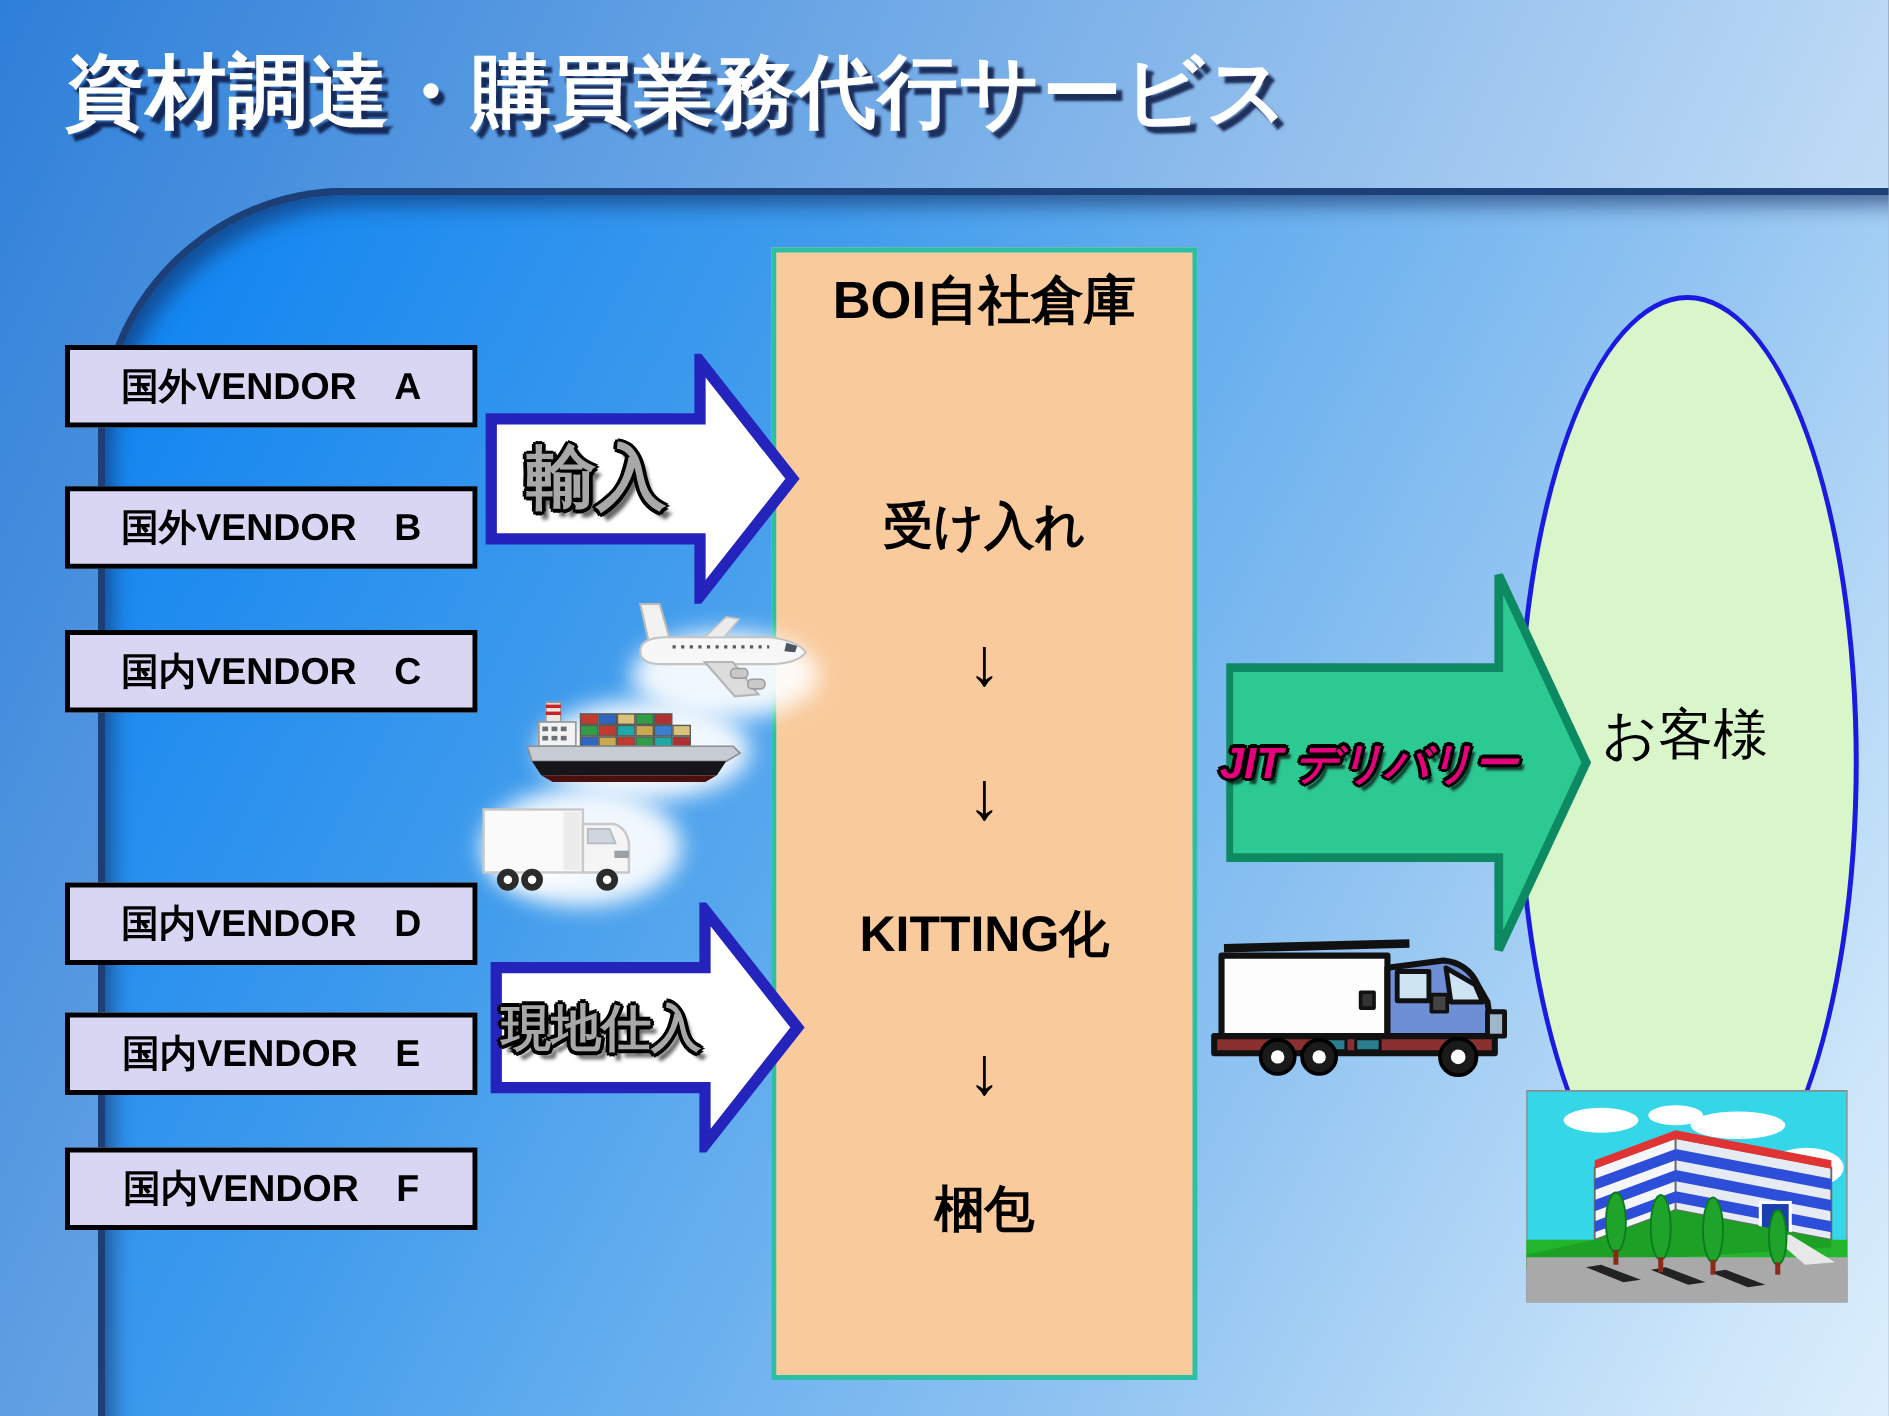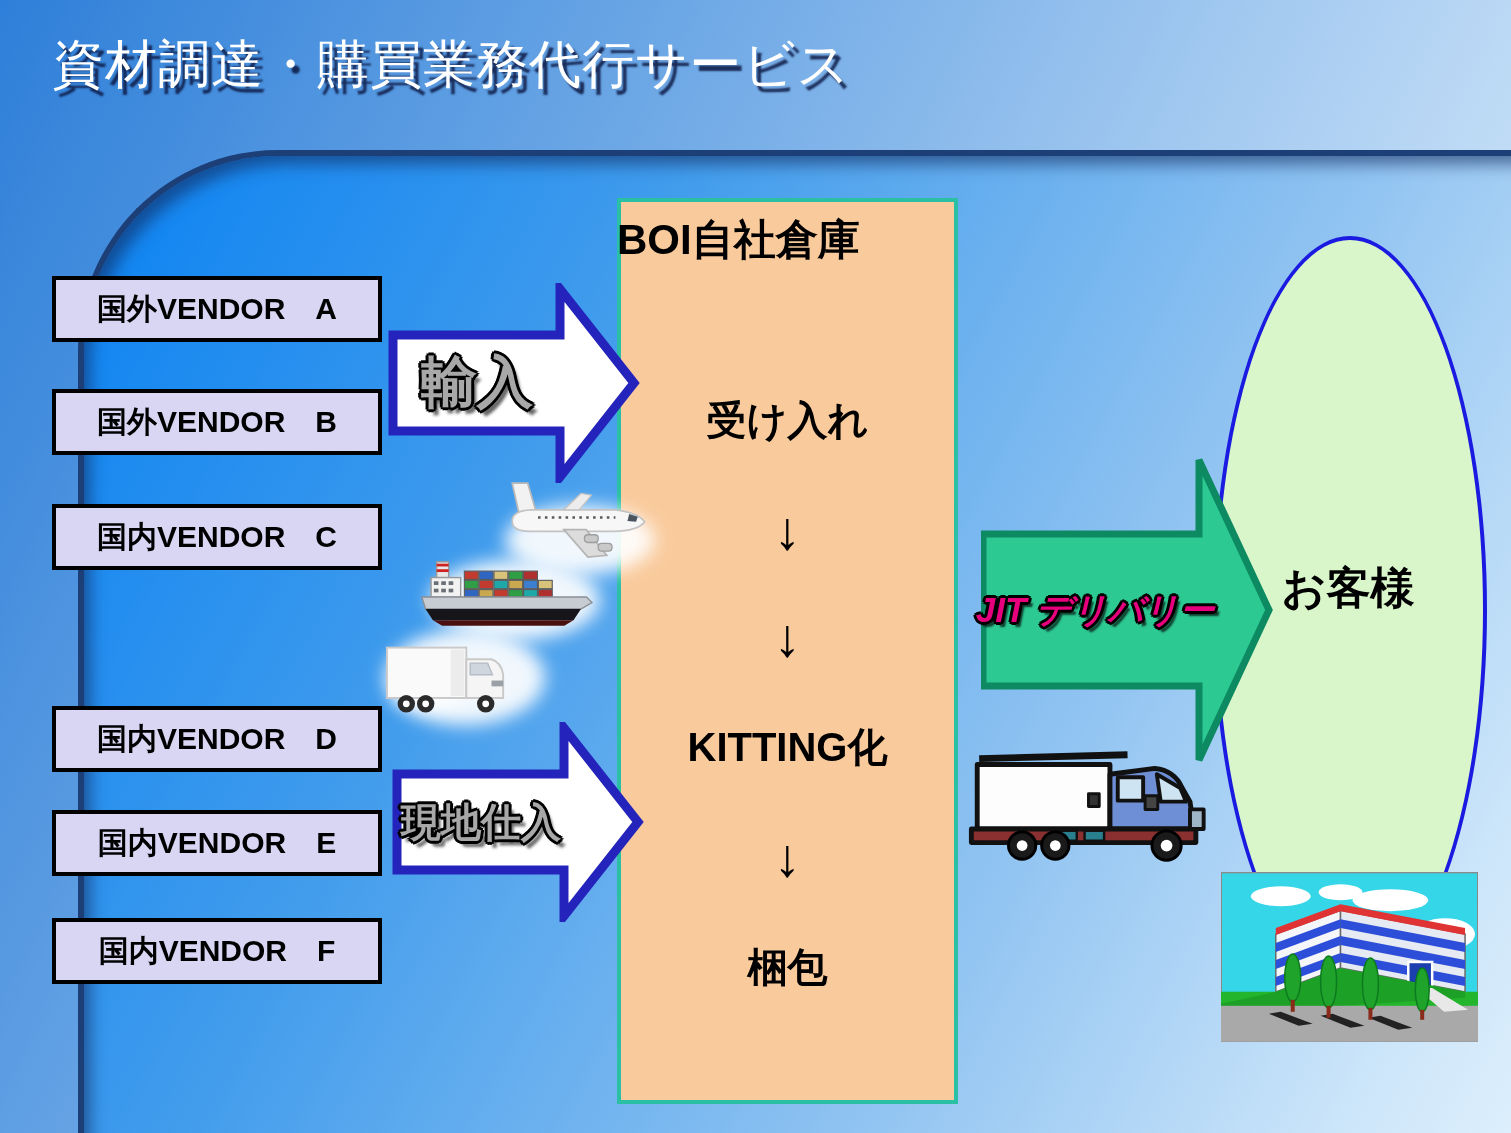--- a/index.html
+++ b/index.html
@@ -10,36 +10,36 @@
   }
   .panel{
     position:absolute;left:78px;top:150px;right:-8px;bottom:-8px;
     border-top-left-radius:200px;
     border-top:6px solid #1d3f77;border-left:6px solid #1d3f77;
     background:linear-gradient(118deg,#0b82f2 0%,#3f9bec 30%,#8ec2f1 65%,#cfe7fa 92%,#ddeffc 100%);
     box-shadow:inset 12px 14px 16px -6px rgba(16,40,92,.6);
   }
   .title{
     position:absolute;left:52px;top:30px;z-index:10;
-    font-size:52px;font-weight:400;color:#ffffff;letter-spacing:1px;white-space:nowrap;
+    font-size:64px;font-weight:700;color:#ffffff;letter-spacing:1px;white-space:nowrap;
     text-shadow:5px 6px 2px rgba(12,24,66,.85);
   }
   .vendor{
     position:absolute;left:52px;width:322px;height:58px;z-index:4;
     background:#d9d6f4;border:4px solid #000;
     display:flex;align-items:center;justify-content:center;
     font-size:30px;font-weight:700;color:#000;white-space:nowrap;margin-top:24px;
   }
   .warehouse{
     position:absolute;left:617px;top:198px;width:333px;height:898px;z-index:2;
     background:#f9ca9c;border:4px solid #2bbfa4;
   }
   .wh-title{
     position:absolute;left:617px;top:212px;width:341px;z-index:3;
-    font-size:42px;font-weight:700;color:#000;
+    text-align:center;font-size:42px;font-weight:700;color:#000;
   }
   .wh-steps{
     position:absolute;left:617px;top:393px;width:341px;height:602px;z-index:3;
     display:flex;flex-direction:column;justify-content:space-between;align-items:center;
   }
   .wh-step{font-size:40px;font-weight:700;color:#000;white-space:nowrap;}
   .down-arrow{font-size:54px;font-weight:700;color:#000;line-height:.9;}
   .flow-arrow{position:absolute;z-index:6;}
   .flow-arrow svg{display:block;}
   .flow-label{
@@ -56,21 +56,21 @@
     font-size:35px;font-weight:700;font-style:italic;color:#e6007e;white-space:nowrap;
     text-shadow:-2px -2px 0 #000,2px -2px 0 #000,-2px 2px 0 #000,2px 2px 0 #000,
       -3px 0 0 #000,3px 0 0 #000,0 -3px 0 #000,0 3px 0 #000,4px 5px 2px rgba(0,0,0,.7);
   }
   .customer-ellipse{
     position:absolute;left:1213px;top:236px;width:266px;height:740px;z-index:2;
     background:#d9f6ca;border:4px solid #1a1ae0;border-radius:50%;
   }
   .customer-label{
     position:absolute;left:1228px;top:560px;width:240px;z-index:3;
-    text-align:center;font-size:44px;font-weight:700;color:#000;line-height:1.25;
+    text-align:center;font-size:44px;font-weight:400;color:#000;line-height:1.25;
   }
   .halo{position:absolute;background:#fff;border-radius:50%;filter:blur(9px);opacity:.92;z-index:3;}
   .clipart{position:absolute;z-index:5;}
   .clipart svg{display:block;}
 </style>
 </head>
 <body>
 
 <div class="slide">
 

